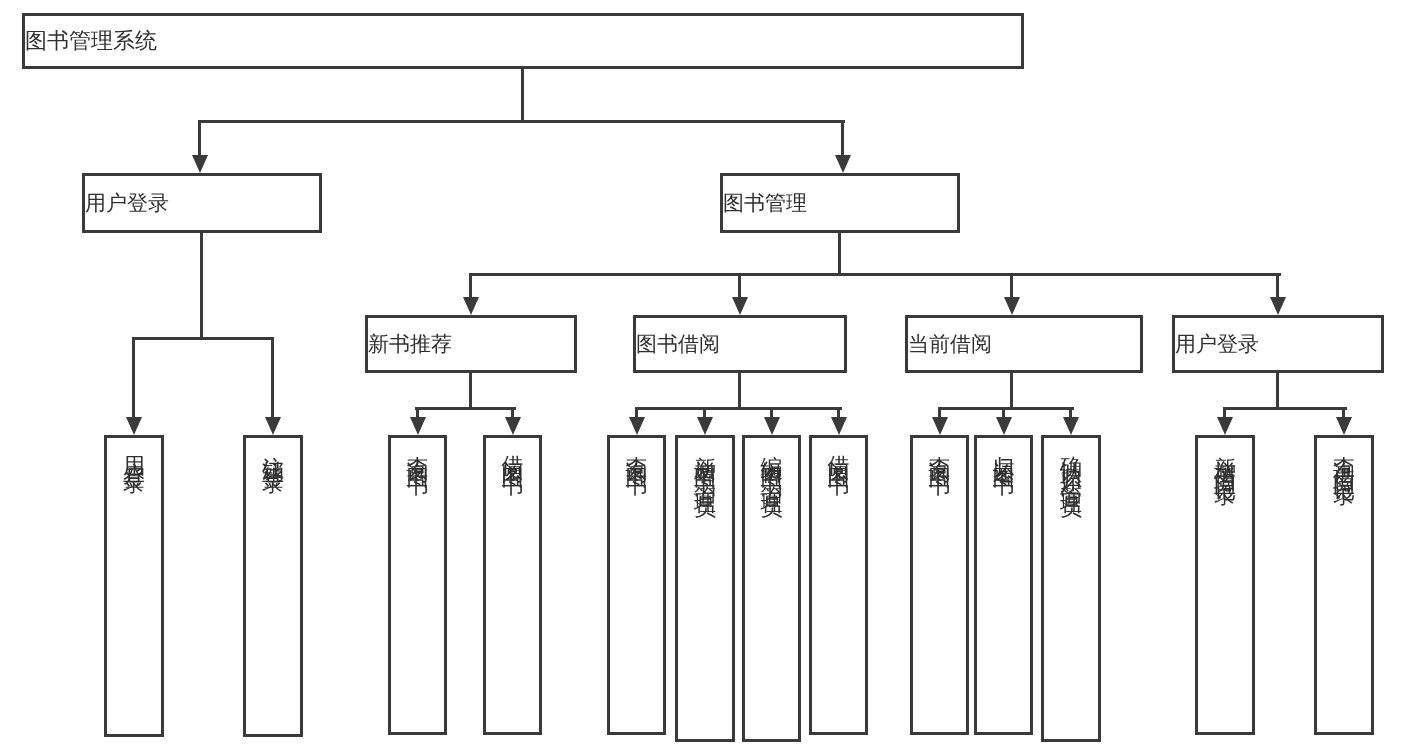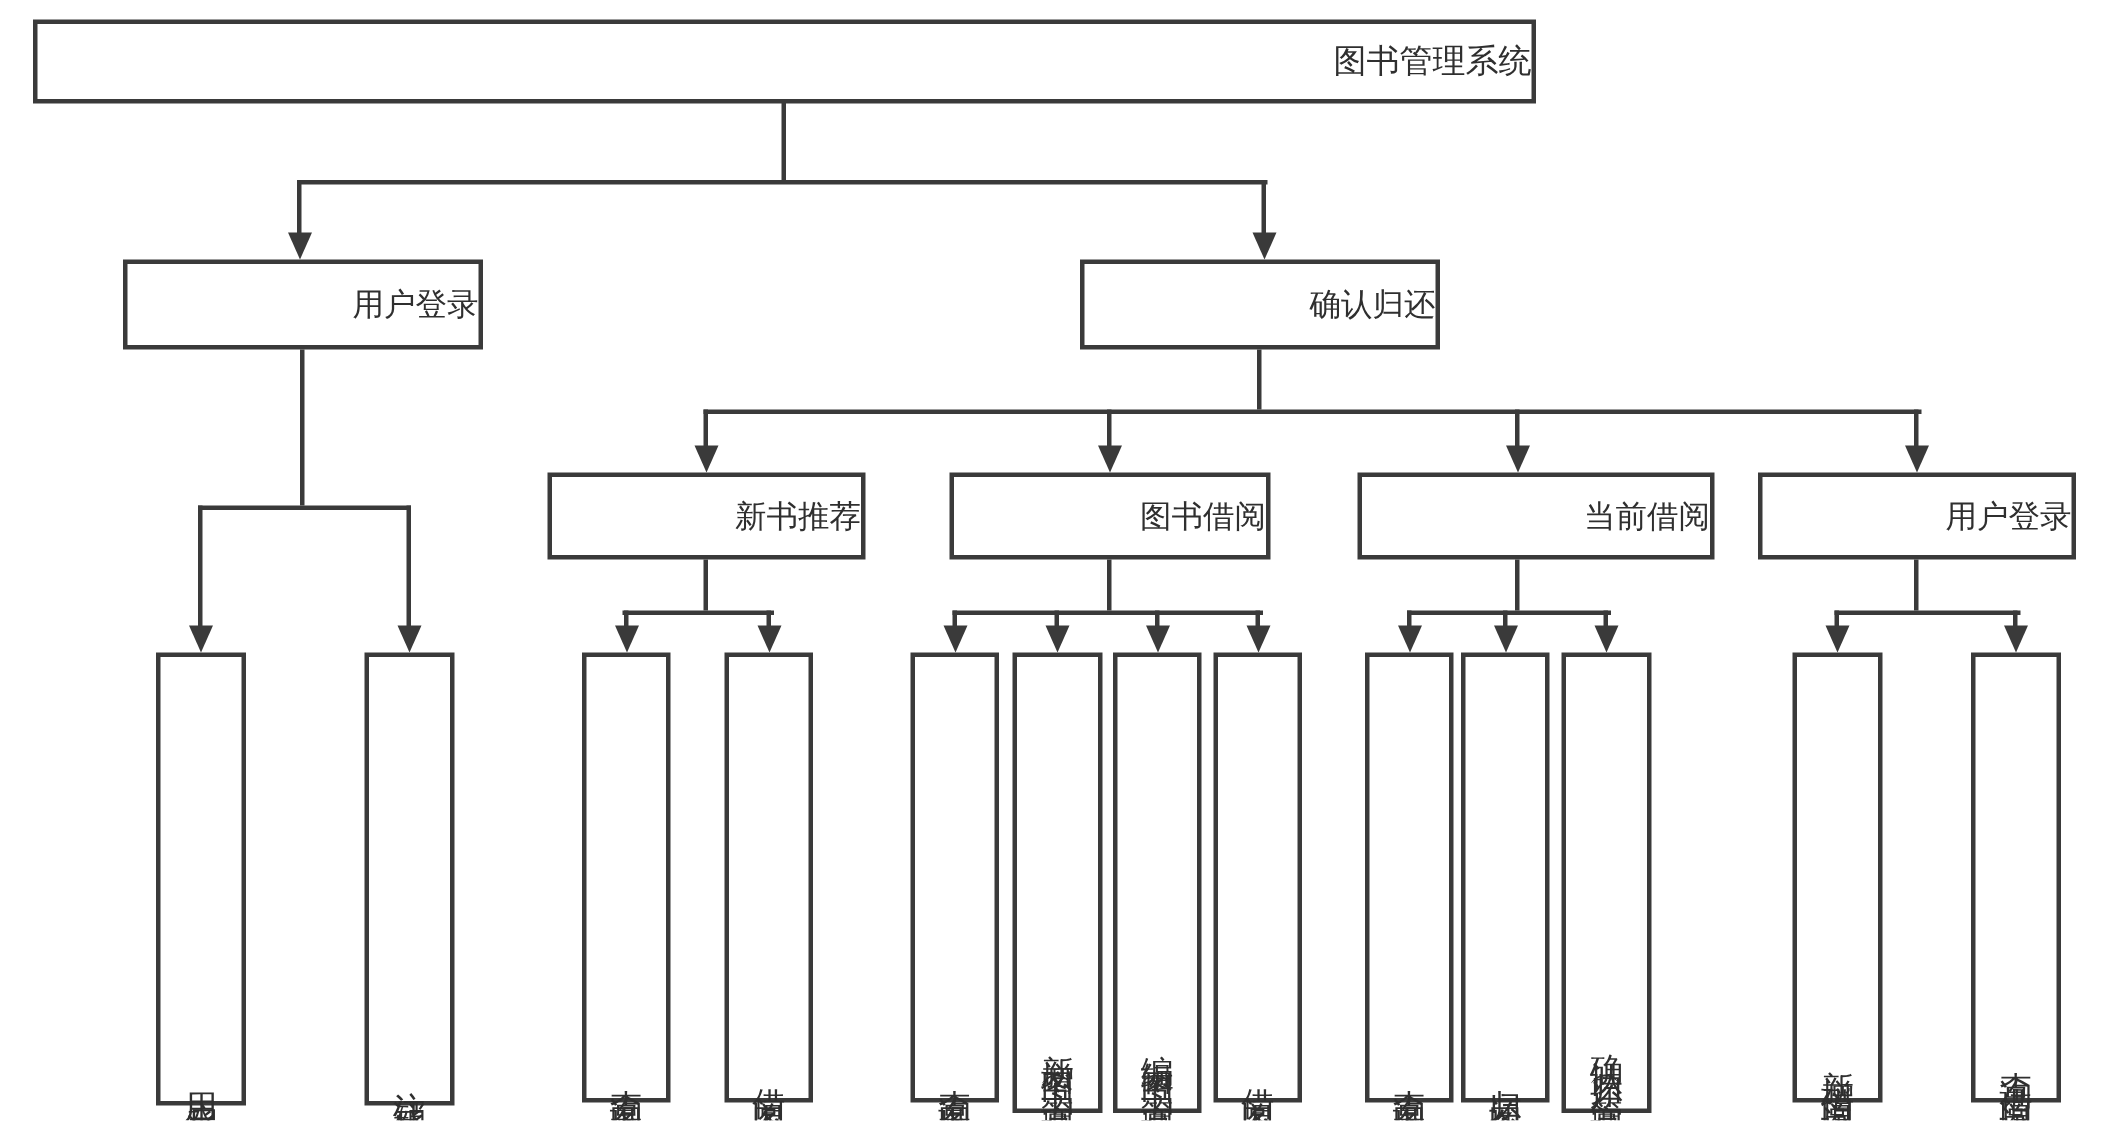--- a/index.html
+++ b/index.html
@@ -2,21 +2,21 @@
 <html><head>
 <meta charset="utf-8">
 <style>
   html,body { margin:0; padding:0; background:#ffffff; }
   .canvas {
     position:relative; width:1405px; height:747px; background:#ffffff;
     font-family:"Liberation Sans", sans-serif; color:#2f2f2f; overflow:hidden;
   }
   .box {
     position:absolute; box-sizing:border-box; border:3px solid #3a3a3a;
-    background:transparent; display:flex; align-items:center; justify-content:flex-end;
+    background:transparent; display:flex; align-items:center; justify-content:flex-start;
     font-size:21px; color:#2f2f2f; text-align:center; z-index:2;
   }
   .box.v {
     writing-mode:vertical-rl; text-orientation:mixed;
     font-size:22px; letter-spacing:6px;
   }
   .hline, .vline { position:absolute; background:#3a3a3a; z-index:1; }
   .hline { height:3px; }
   .vline { width:3px; }
   .arrow {
@@ -43,21 +43,21 @@
   <div class="hline" style="left:198px;top:120px;width:647px"></div>
   <div class="vline" style="left:198px;top:120px;height:37px"></div>
   <div class="arrow" style="left:192px;top:155px"></div>
   <div class="vline" style="left:841px;top:120px;height:37px"></div>
   <div class="arrow" style="left:835px;top:155px"></div>
 
   <div class="box" style="left:82px;top:173px;width:240px;height:60px">
     <span>用户登录</span>
   </div>
   <div class="box" style="left:720px;top:173px;width:240px;height:60px">
-    <span>确认归还</span>
+    <span>图书管理</span>
   </div>
 
   <div class="vline" style="left:200px;top:233px;height:104px"></div>
   <div class="hline" style="left:132px;top:337px;width:142px"></div>
   <div class="vline" style="left:132px;top:337px;height:81px"></div>
   <div class="arrow" style="left:126px;top:417px"></div>
   <div class="vline" style="left:271px;top:337px;height:81px"></div>
   <div class="arrow" style="left:265px;top:417px"></div>
 
   <div class="vline" style="left:838px;top:233px;height:40px"></div>

